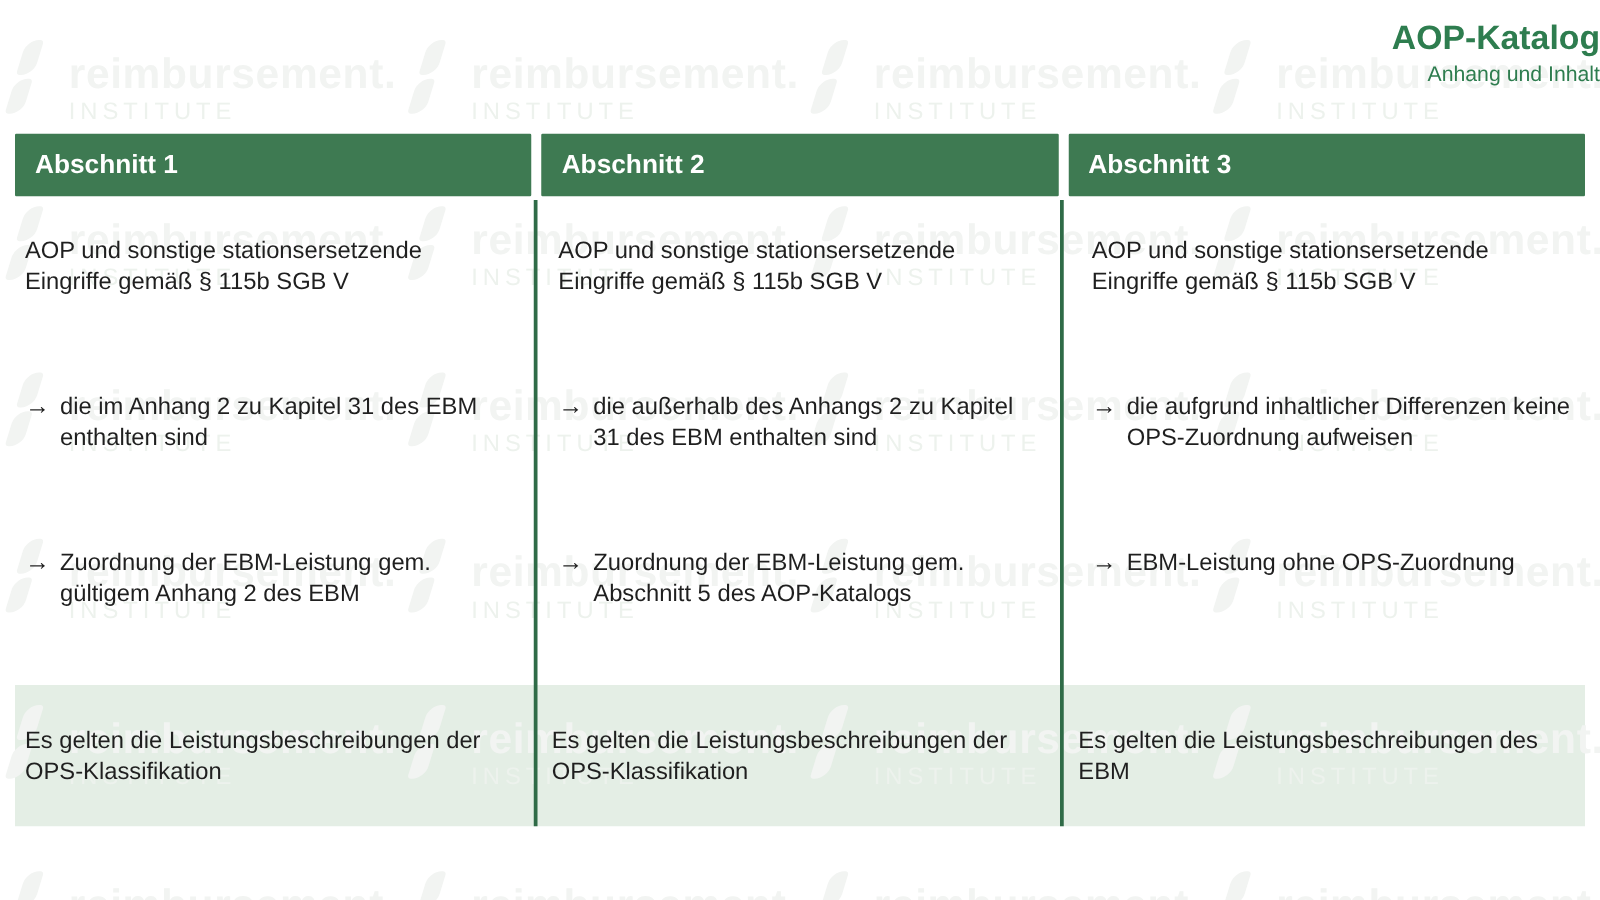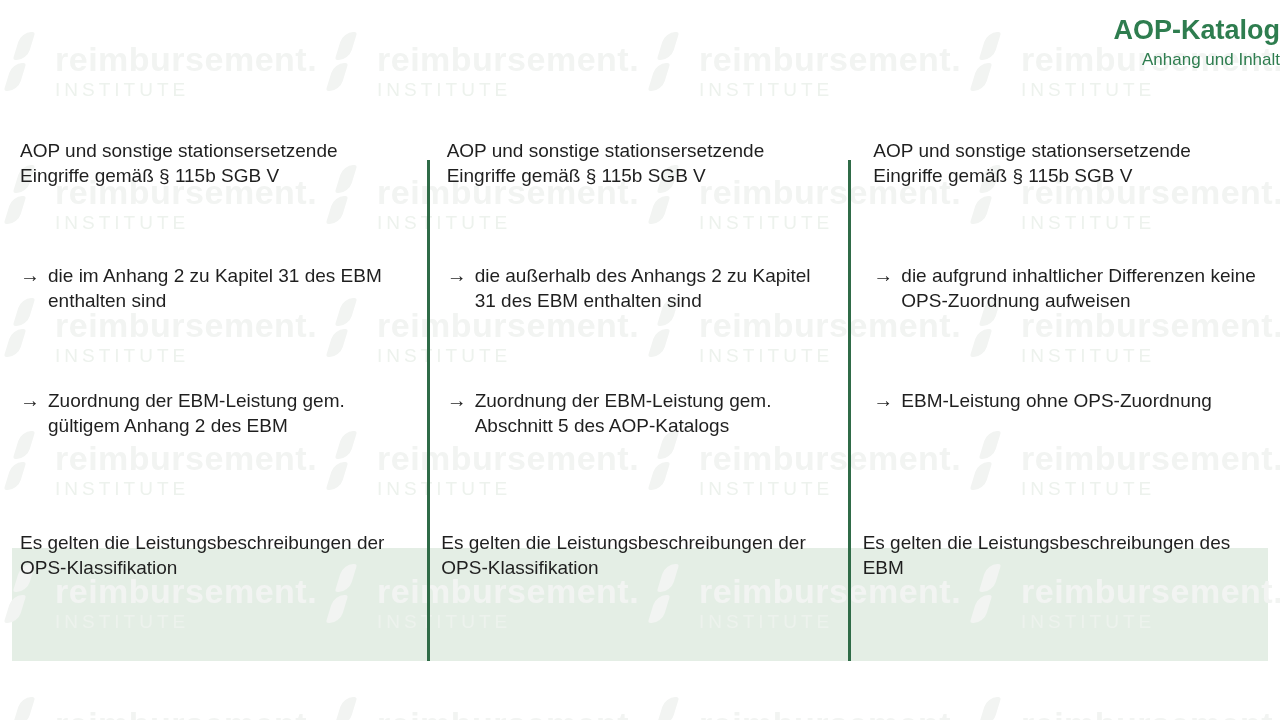--- a/index.html
+++ b/index.html
@@ -253,20 +253,25 @@
 
 <div class="content">
 
   <div class="titles">
     <div class="page-title">AOP-Katalog</div>
     <div class="page-subtitle">Anhang und Inhalt</div>
   </div>
 
   <div class="table-wrap">
 
+    <div class="thead">
+      <div class="th">Abschnitt 1</div>
+      <div class="th">Abschnitt 2</div>
+      <div class="th">Abschnitt 3</div>
+    </div>
 
     <div class="tbody">
 
       <div class="col">
         <div class="intro">AOP und sonstige stationsersetzende Eingriffe gemäß § 115b SGB V</div>
         <div class="bullet b1">
           <span class="arrow">→</span>
           <span class="bullet-text">die im Anhang 2 zu Kapitel 31 des EBM enthalten sind</span>
         </div>
         <div class="bullet b2">

